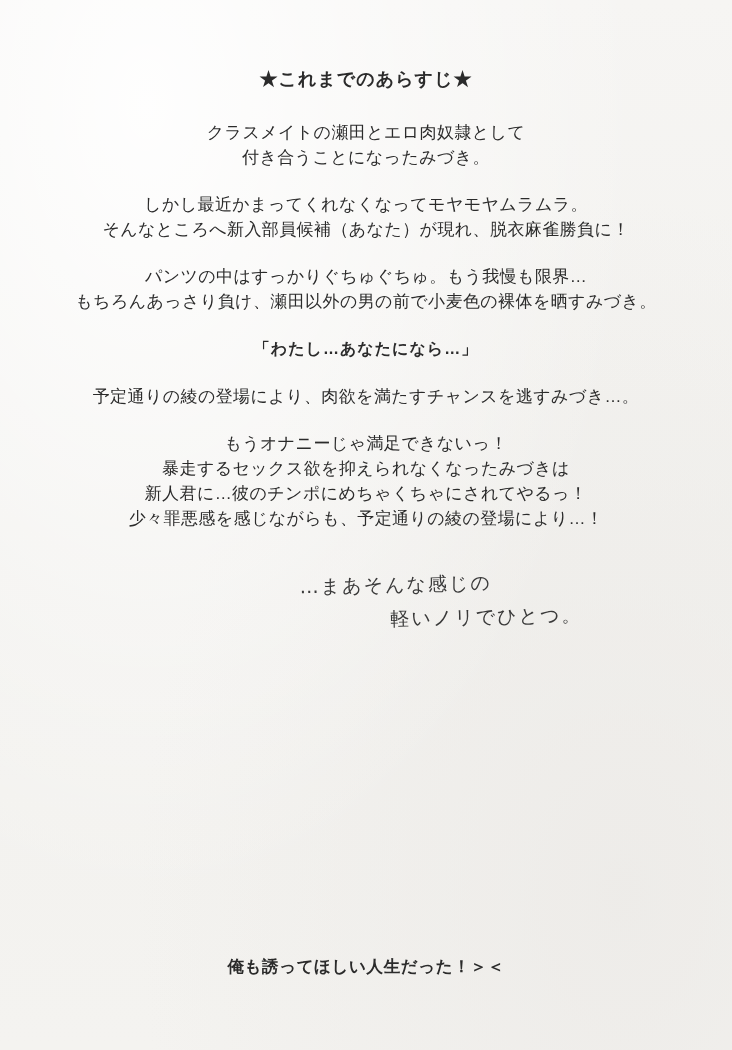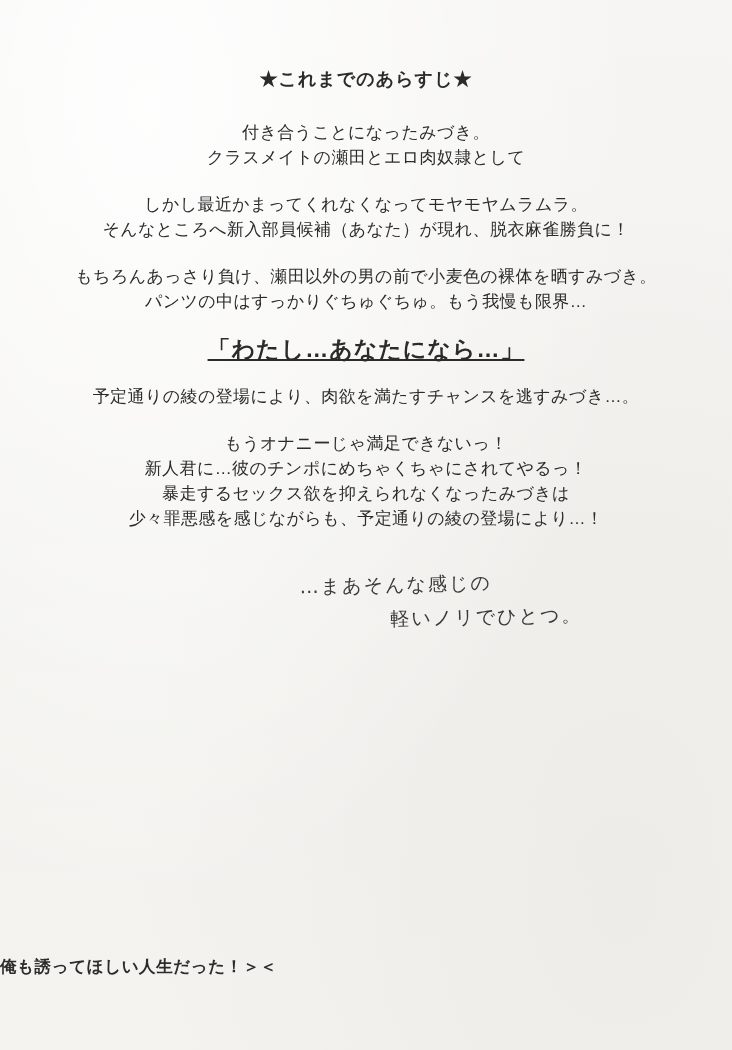--- a/index.html
+++ b/index.html
@@ -46,25 +46,24 @@
     white-space: pre;
   }
   .title-line {
     font-size: 18px;
     font-weight: bold;
     line-height: 26px;
     letter-spacing: 1px;
     margin-bottom: 28px;
   }
   .quote-line {
-    font-size: 23px;
+    font-size: 16px;
     font-weight: bold;
     line-height: 26px;
     letter-spacing: 1px;
-    text-decoration: underline;
   }
 
   
   .handwriting {
     position: absolute;
     top: 565px;
     left: 300px;
     width: 400px;
     transform: rotate(-1.2deg);
   }
@@ -78,67 +77,67 @@
   }
   .hand-line.second {
     margin-left: 90px;
   }
 
   .footer-note {
     position: absolute;
     bottom: 72px;
     left: 0;
     right: 0;
-    text-align: left;
+    text-align: center;
     font-size: 16.5px;
     font-weight: bold;
     letter-spacing: 0.6px;
     margin-top: 44px;
   }
 </style>
 </head>
 <body>
 
 <div class="paper"></div>
 
 <div class="page">
 
   <div class="synopsis">
 
     <div class="block">
       <div class="line title-line">★これまでのあらすじ★</div>
     </div>
 
     <div class="block">
+      <div class="line">クラスメイトの瀬田とエロ肉奴隷として</div>
       <div class="line">付き合うことになったみづき。</div>
-      <div class="line">クラスメイトの瀬田とエロ肉奴隷として</div>
     </div>
 
     <div class="block">
       <div class="line">しかし最近かまってくれなくなってモヤモヤムラムラ。</div>
       <div class="line">そんなところへ新入部員候補（あなた）が現れ、脱衣麻雀勝負に！</div>
     </div>
 
     <div class="block">
+      <div class="line">パンツの中はすっかりぐちゅぐちゅ。もう我慢も限界…</div>
       <div class="line">もちろんあっさり負け、瀬田以外の男の前で小麦色の裸体を晒すみづき。</div>
-      <div class="line">パンツの中はすっかりぐちゅぐちゅ。もう我慢も限界…</div>
     </div>
 
     <div class="block">
       <div class="line quote-line">「わたし…あなたになら…」</div>
     </div>
 
     <div class="block">
       <div class="line">予定通りの綾の登場により、肉欲を満たすチャンスを逃すみづき…。</div>
     </div>
 
     <div class="block">
       <div class="line">もうオナニーじゃ満足できないっ！</div>
+      <div class="line">暴走するセックス欲を抑えられなくなったみづきは</div>
       <div class="line">新人君に…彼のチンポにめちゃくちゃにされてやるっ！</div>
-      <div class="line">暴走するセックス欲を抑えられなくなったみづきは</div>
       <div class="line">少々罪悪感を感じながらも、予定通りの綾の登場により…！</div>
     </div>
 
   </div>
 
   <div class="handwriting">
     <div class="hand-line">…まあそんな感じの</div>
     <div class="hand-line second">軽いノリでひとつ。</div>
   </div>
 

